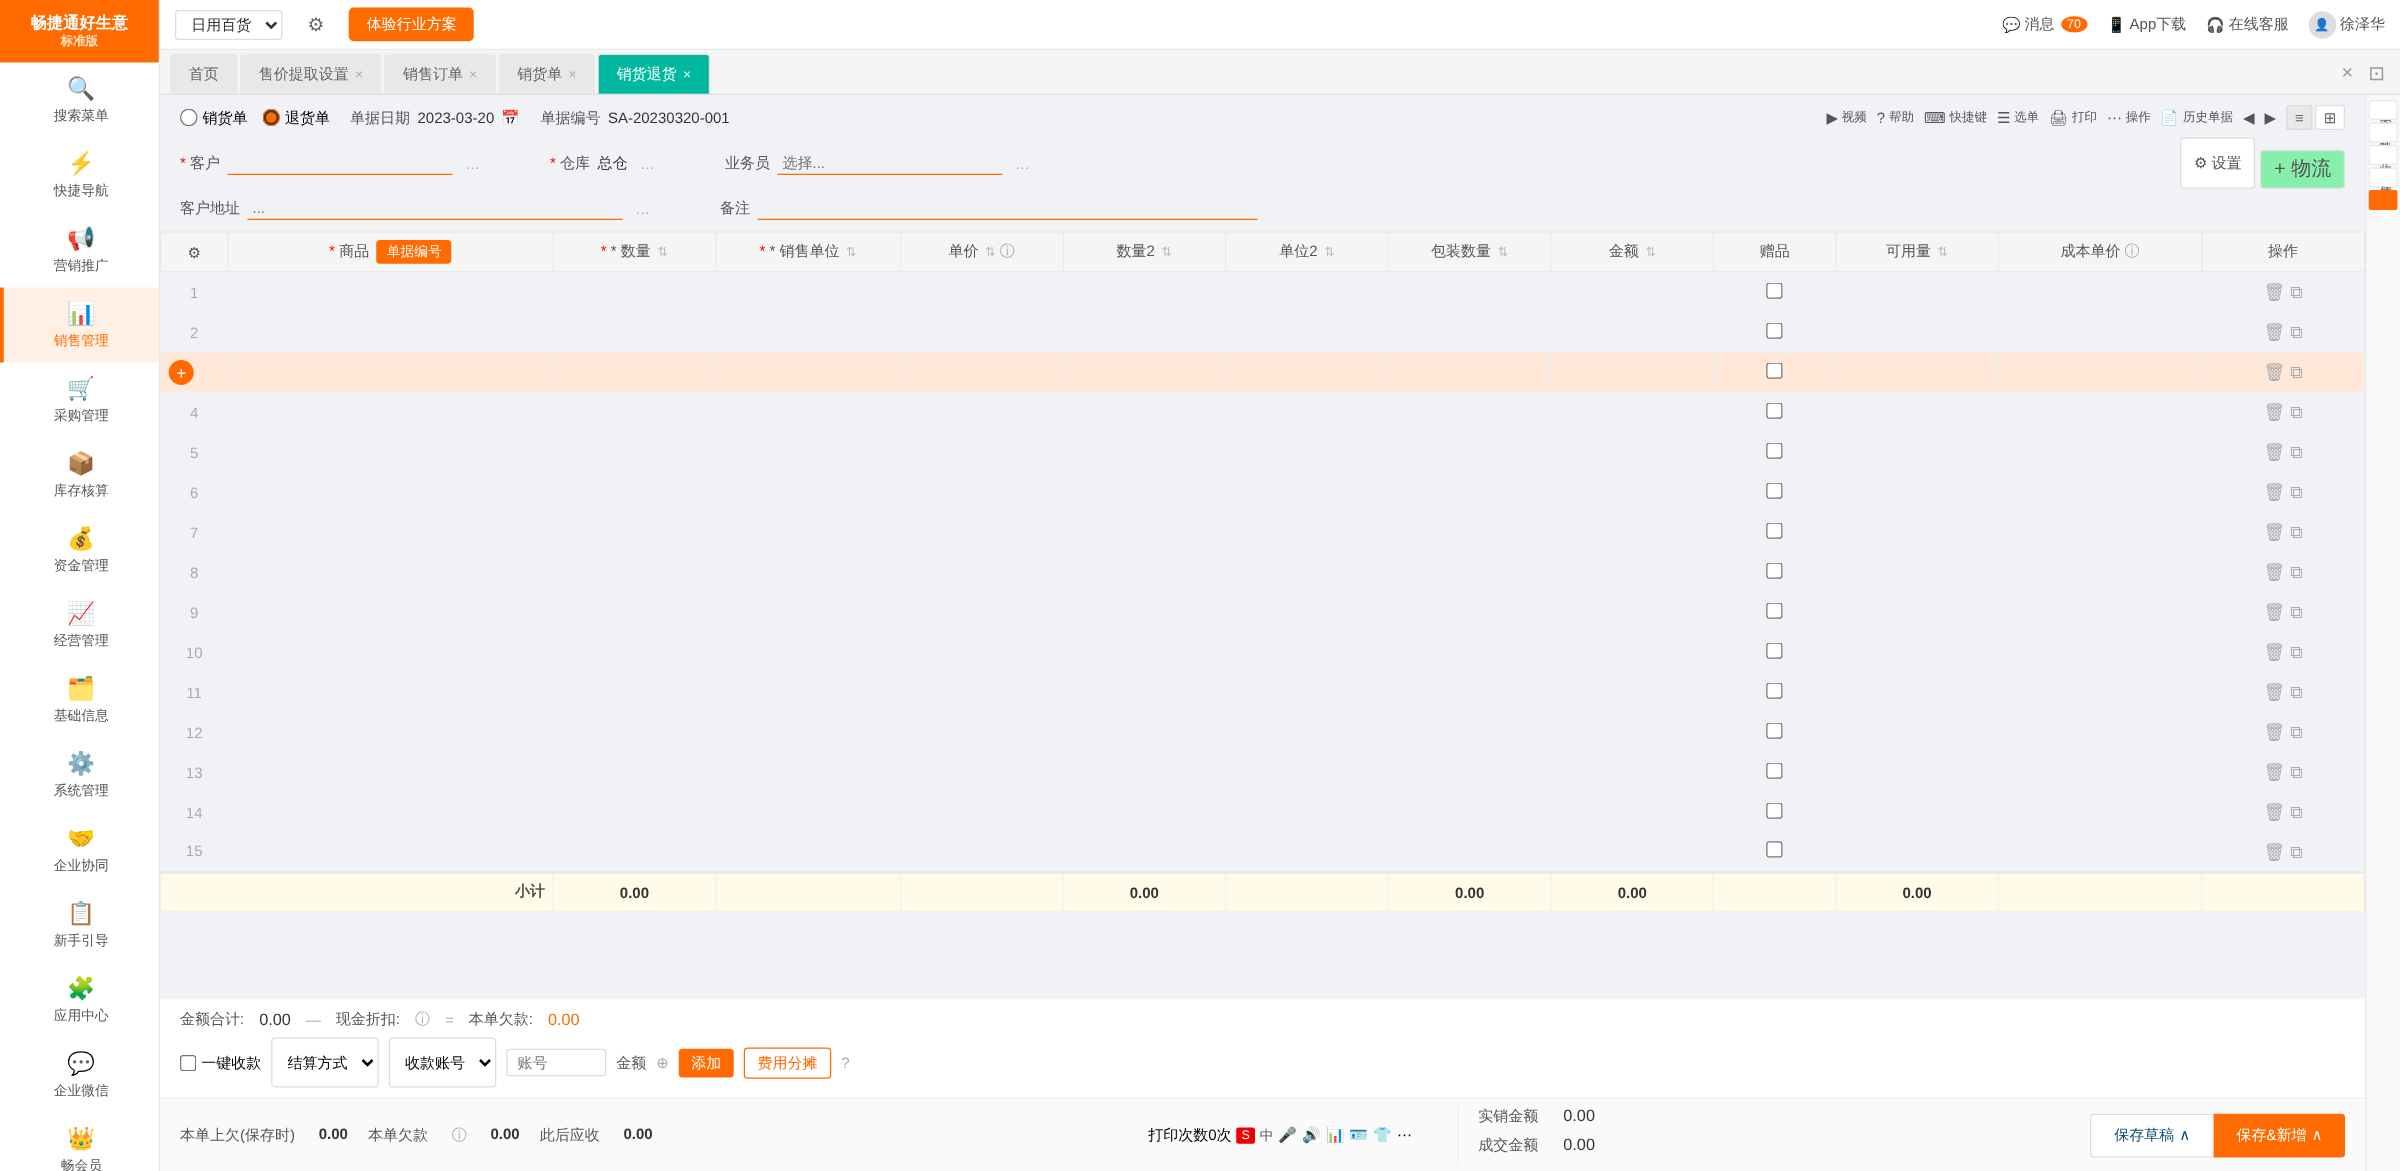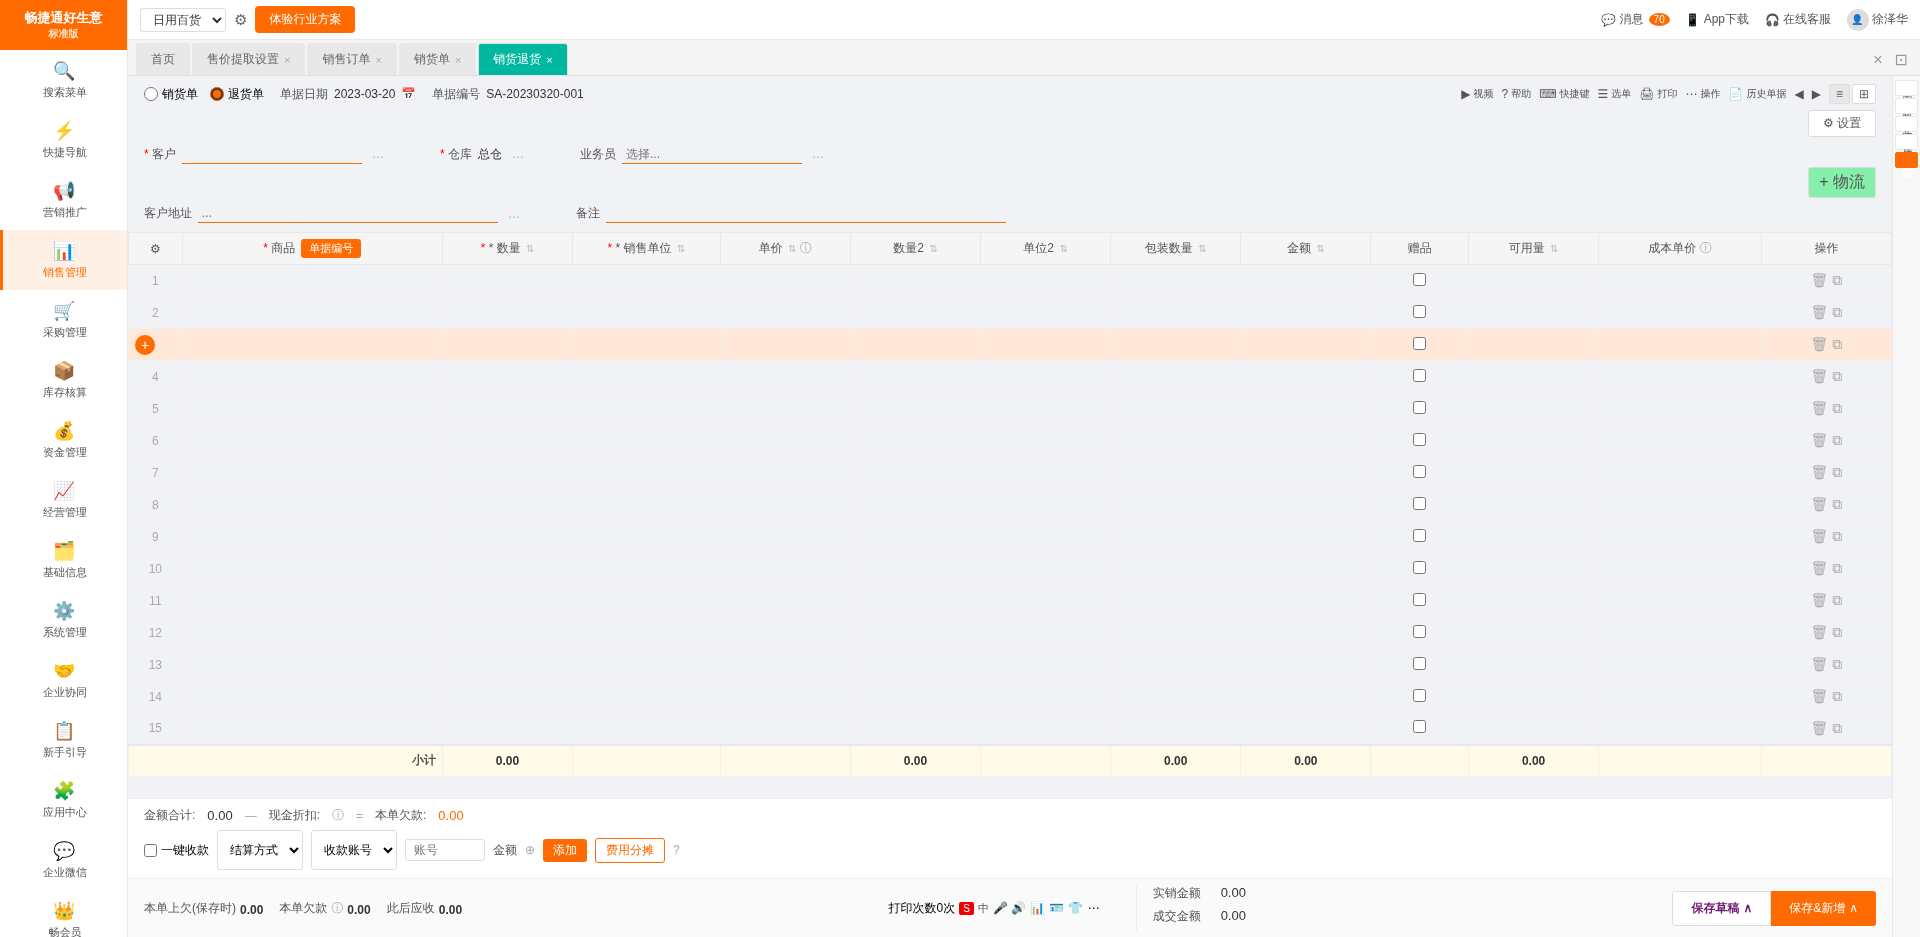--- a/index.html
+++ b/index.html
@@ -11,21 +11,21 @@
     .sidebar-item { display: flex; flex-direction: column; align-items: center; padding: 10px 4px; cursor: pointer; color: #555; border-left: 3px solid transparent; }
     .sidebar-item.active { background: #fff0e6; color: #ff6b00; border-left-color: #ff6b00; }
     .sidebar-item .icon { font-size: 18px; margin-bottom: 3px; }
     .sidebar-item .label { font-size: 11px; text-align: left; }
 
     
     .main { flex: 1; display: flex; flex-direction: column; overflow: hidden; }
 
     
     .topbar { height: 40px; background: #fff; border-bottom: 1px solid #e8e8e8; display: flex; align-items: center; padding: 0 12px; justify-content: space-between; flex-shrink: 0; }
-    .topbar-left { display: flex; align-items: center; gap: 8px; }
+    .topbar-left { display: flex; align-items: center; gap: 20px; }
     .topbar-select { border: 1px solid #ddd; border-radius: 3px; padding: 3px 8px; color: #333; background: #fff; cursor: pointer; }
     .topbar-gear { color: #666; cursor: pointer; font-size: 15px; }
     .topbar-btn { background: #ff6b00; color: #fff; border: none; border-radius: 4px; padding: 5px 14px; cursor: pointer; font-size: 12px; }
     .topbar-right { display: flex; align-items: center; gap: 16px; color: #555; }
     .topbar-right .badge { background: #ff6b00; color: #fff; border-radius: 50%; font-size: 10px; padding: 1px 5px; margin-left: 2px; }
     .topbar-right .item { display: flex; align-items: center; gap: 3px; cursor: pointer; }
     .topbar-right .avatar { width: 22px; height: 22px; border-radius: 50%; background: #ddd; display: flex; align-items: center; justify-content: center; font-size: 10px; }
 
     
     .tabs { height: 36px; background: #f5f5f5; border-bottom: 1px solid #e0e0e0; display: flex; align-items: end; padding: 0 8px; flex-shrink: 0; }
@@ -84,28 +84,28 @@
     
     .payment-row { display: flex; align-items: center; gap: 8px; }
     .checkbox-label { display: flex; align-items: center; gap: 4px; cursor: pointer; }
     .payment-select { border: 1px solid #ddd; border-radius: 3px; padding: 11px 8px; background: #fff; }
     .payment-input { border: 1px solid #ddd; border-radius: 3px; padding: 3px 8px; width: 80px; }
     .add-btn { background: #ff6b00; color: #fff; border: none; border-radius: 3px; padding: 3px 10px; cursor: pointer; }
     .fee-btn { background: #fff; border: 1px solid #ff6b00; color: #ff6b00; border-radius: 3px; padding: 3px 10px; cursor: pointer; }
 
     
     .status-bar { padding: 6px 16px; border-top: 1px solid #f0f0f0; display: flex; align-items: center; gap: 16px; background: #fafafa; flex-shrink: 0; }
-    .status-item { color: #555; display: flex; align-items: flex-end; gap: 4px; }
+    .status-item { color: #555; display: flex; align-items: flex-start; gap: 19px; }
     .status-val { color: #333; font-weight: bold; }
     .status-bar-right { display: flex; align-items: center; gap: 4px; margin-left: auto; }
     .status-icons { display: flex; gap: 4px; align-items: center; }
     .summary-row { display: flex; justify-content: space-between; margin-bottom: 6px; }
     .summary-label { color: #555; }
     .summary-val { color: #333; font-size: 13px; }
-    .save-draft-btn { background: #fff; border: 1px solid #ddd; color: #701a75; padding: 8px 18px; cursor: pointer; border-radius: 3px 0 0 3px; display: flex; align-items: center; gap: 4px; font-weight: bold; }
+    .save-draft-btn { background: #fff; border: 1px solid #ddd; color: #0c4a6e; padding: 8px 18px; cursor: pointer; border-radius: 3px 0 0 3px; display: flex; align-items: center; gap: 4px; }
     .save-new-btn { background: #ff6b00; color: #fff; border: none; padding: 8px 18px; cursor: pointer; border-radius: 0 3px 3px 0; display: flex; align-items: center; gap: 4px; }
     .win-btn { cursor: pointer; color: #999; font-size: 16px; padding: 2px 4px; }
 
     
     .content-wrapper { flex: 1; position: relative; display: flex; flex-direction: column; overflow: hidden; }
 
     .right-side-panel { position: absolute; right: 0; top: 0; bottom: 0; width: 28px; display: flex; flex-direction: column; gap: 2px; padding: 4px 2px; background: #f8f8f8; border-left: 1px solid #e8e8e8; z-index: 10; }
     .side-panel-btn { background: #fff; border: 1px solid #e8e8e8; padding: 6px 3px; cursor: pointer; color: #666; font-size: 10px; text-align: center; border-radius: 2px; writing-mode: vertical-rl; letter-spacing: 1px; }
     .side-panel-btn.orange { background: #ff6b00; color: #fff; border-color: #ff6b00; }
 
@@ -304,21 +304,21 @@
           <div class="form-field" style="margin-left:40px;">
             <span class="form-label required">仓库</span>
             <span class="form-value">总仓</span>
             <span class="field-dots">…</span>
           </div>
           <div class="form-field" style="margin-left:40px;">
             <span class="form-label">业务员</span>
             <input class="field-input" placeholder="选择..." style="">
             <span class="field-dots">…</span>
           </div>
-          <div style="margin-left:auto; display:flex; flex-direction:column; gap:20px;">
+          <div style="margin-left:auto; display:flex; flex-direction:row; gap:4px;">
             <button style="background:#fff; border:1px solid #ddd; padding:4px 10px; cursor:pointer; border-radius:3px; color:#555; font-size:12px;">⚙ 设置</button>
             <button style="background:#86efac; border:1px solid #ddd; padding:4px 10px; cursor:pointer; border-radius:3px; color:#555; font-size:16px;margin-top:10px;">+ 物流</button>
           </div>
         </div>
 
         <div class="form-row">
           <div class="form-field">
             <span class="form-label">客户地址</span>
             <input class="field-input" placeholder="..." style="width: 300px;">
             <span class="field-dots">…</span>

